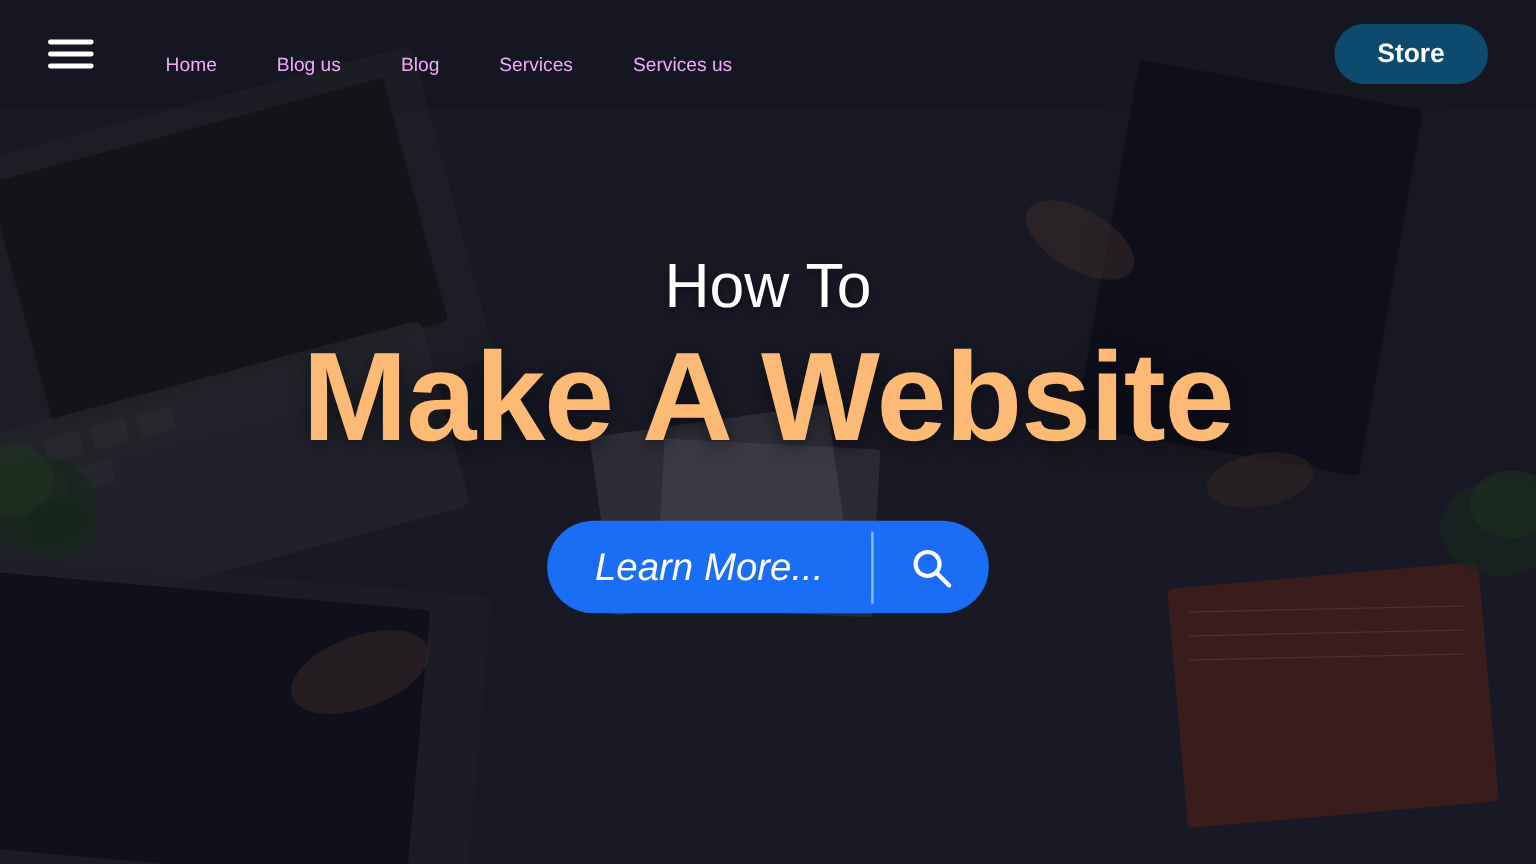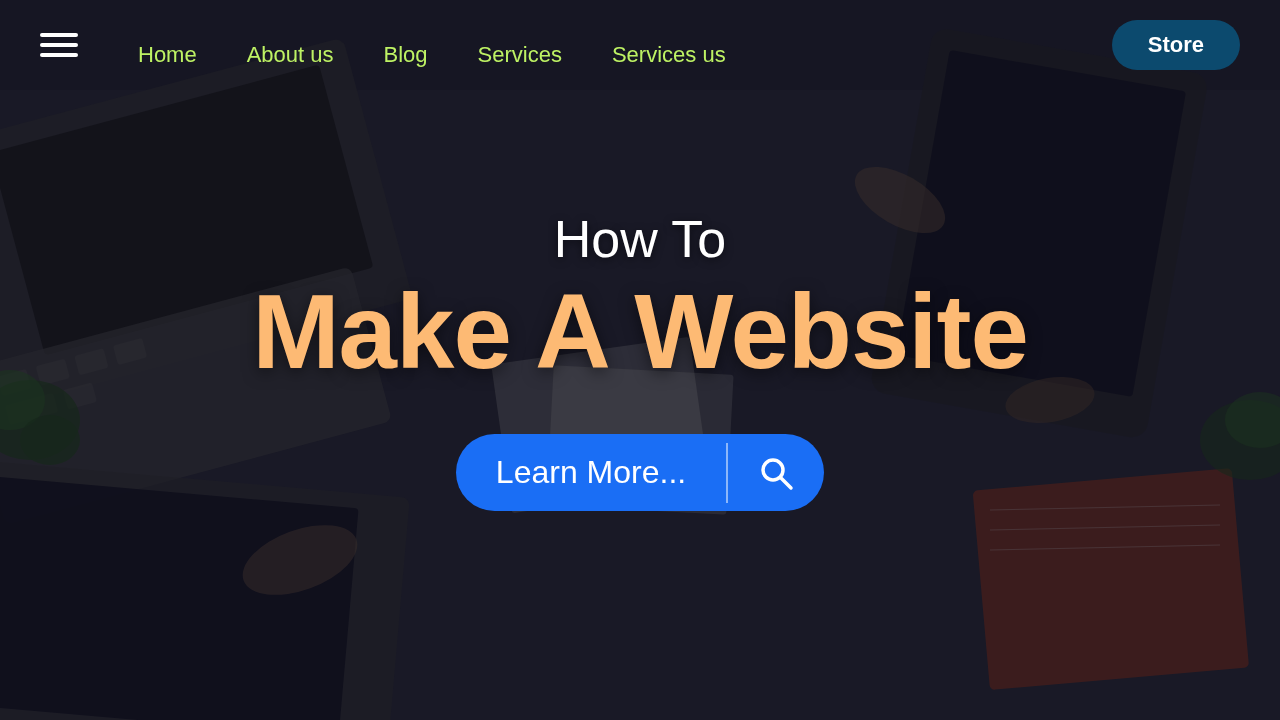--- a/index.html
+++ b/index.html
@@ -61,23 +61,23 @@
     }
 
     .nav-links {
       display: flex;
       align-items: center;
       gap: 50px;
       flex: 1;
     }
 
     .nav-link {
-      color: #bef264;
+      color: #f0abfc;
       text-decoration: none;
-      font-size: 22px;
+      font-size: 16px;
       font-weight: 400;
       cursor: pointer;
       margin-top: 20px;
     }
 
     .store-btn {
       background: #0c4a6e;
       color: white;
       border: none;
       border-radius: 30px;
@@ -126,20 +126,21 @@
 
     .cta-btn {
       display: flex;
       align-items: center;
       background: #1a6ef5;
       border: none;
       border-radius: 50px;
       overflow: hidden;
       cursor: pointer;
       padding: 0;
+      font-style: italic;
     }
 
     .cta-text {
       color: white;
       font-size: 32px;
       font-weight: 500;
       padding: 20px 40px;
     }
 
     .cta-divider {
@@ -215,21 +216,21 @@
 
   <nav>
     <div class="hamburger">
       <span></span>
       <span></span>
       <span></span>
     </div>
 
     <div class="nav-links">
       <a class="nav-link">Home</a>
-      <a class="nav-link">About us</a>
+      <a class="nav-link">Blog us</a>
       <a class="nav-link">Blog</a>
       <a class="nav-link">Services</a>
       <a class="nav-link">Services us</a>
     </div>
 
     <button class="store-btn">Store</button>
   </nav>
 
   <div class="hero-content">
     <div class="hero-subtitle">How To</div>

